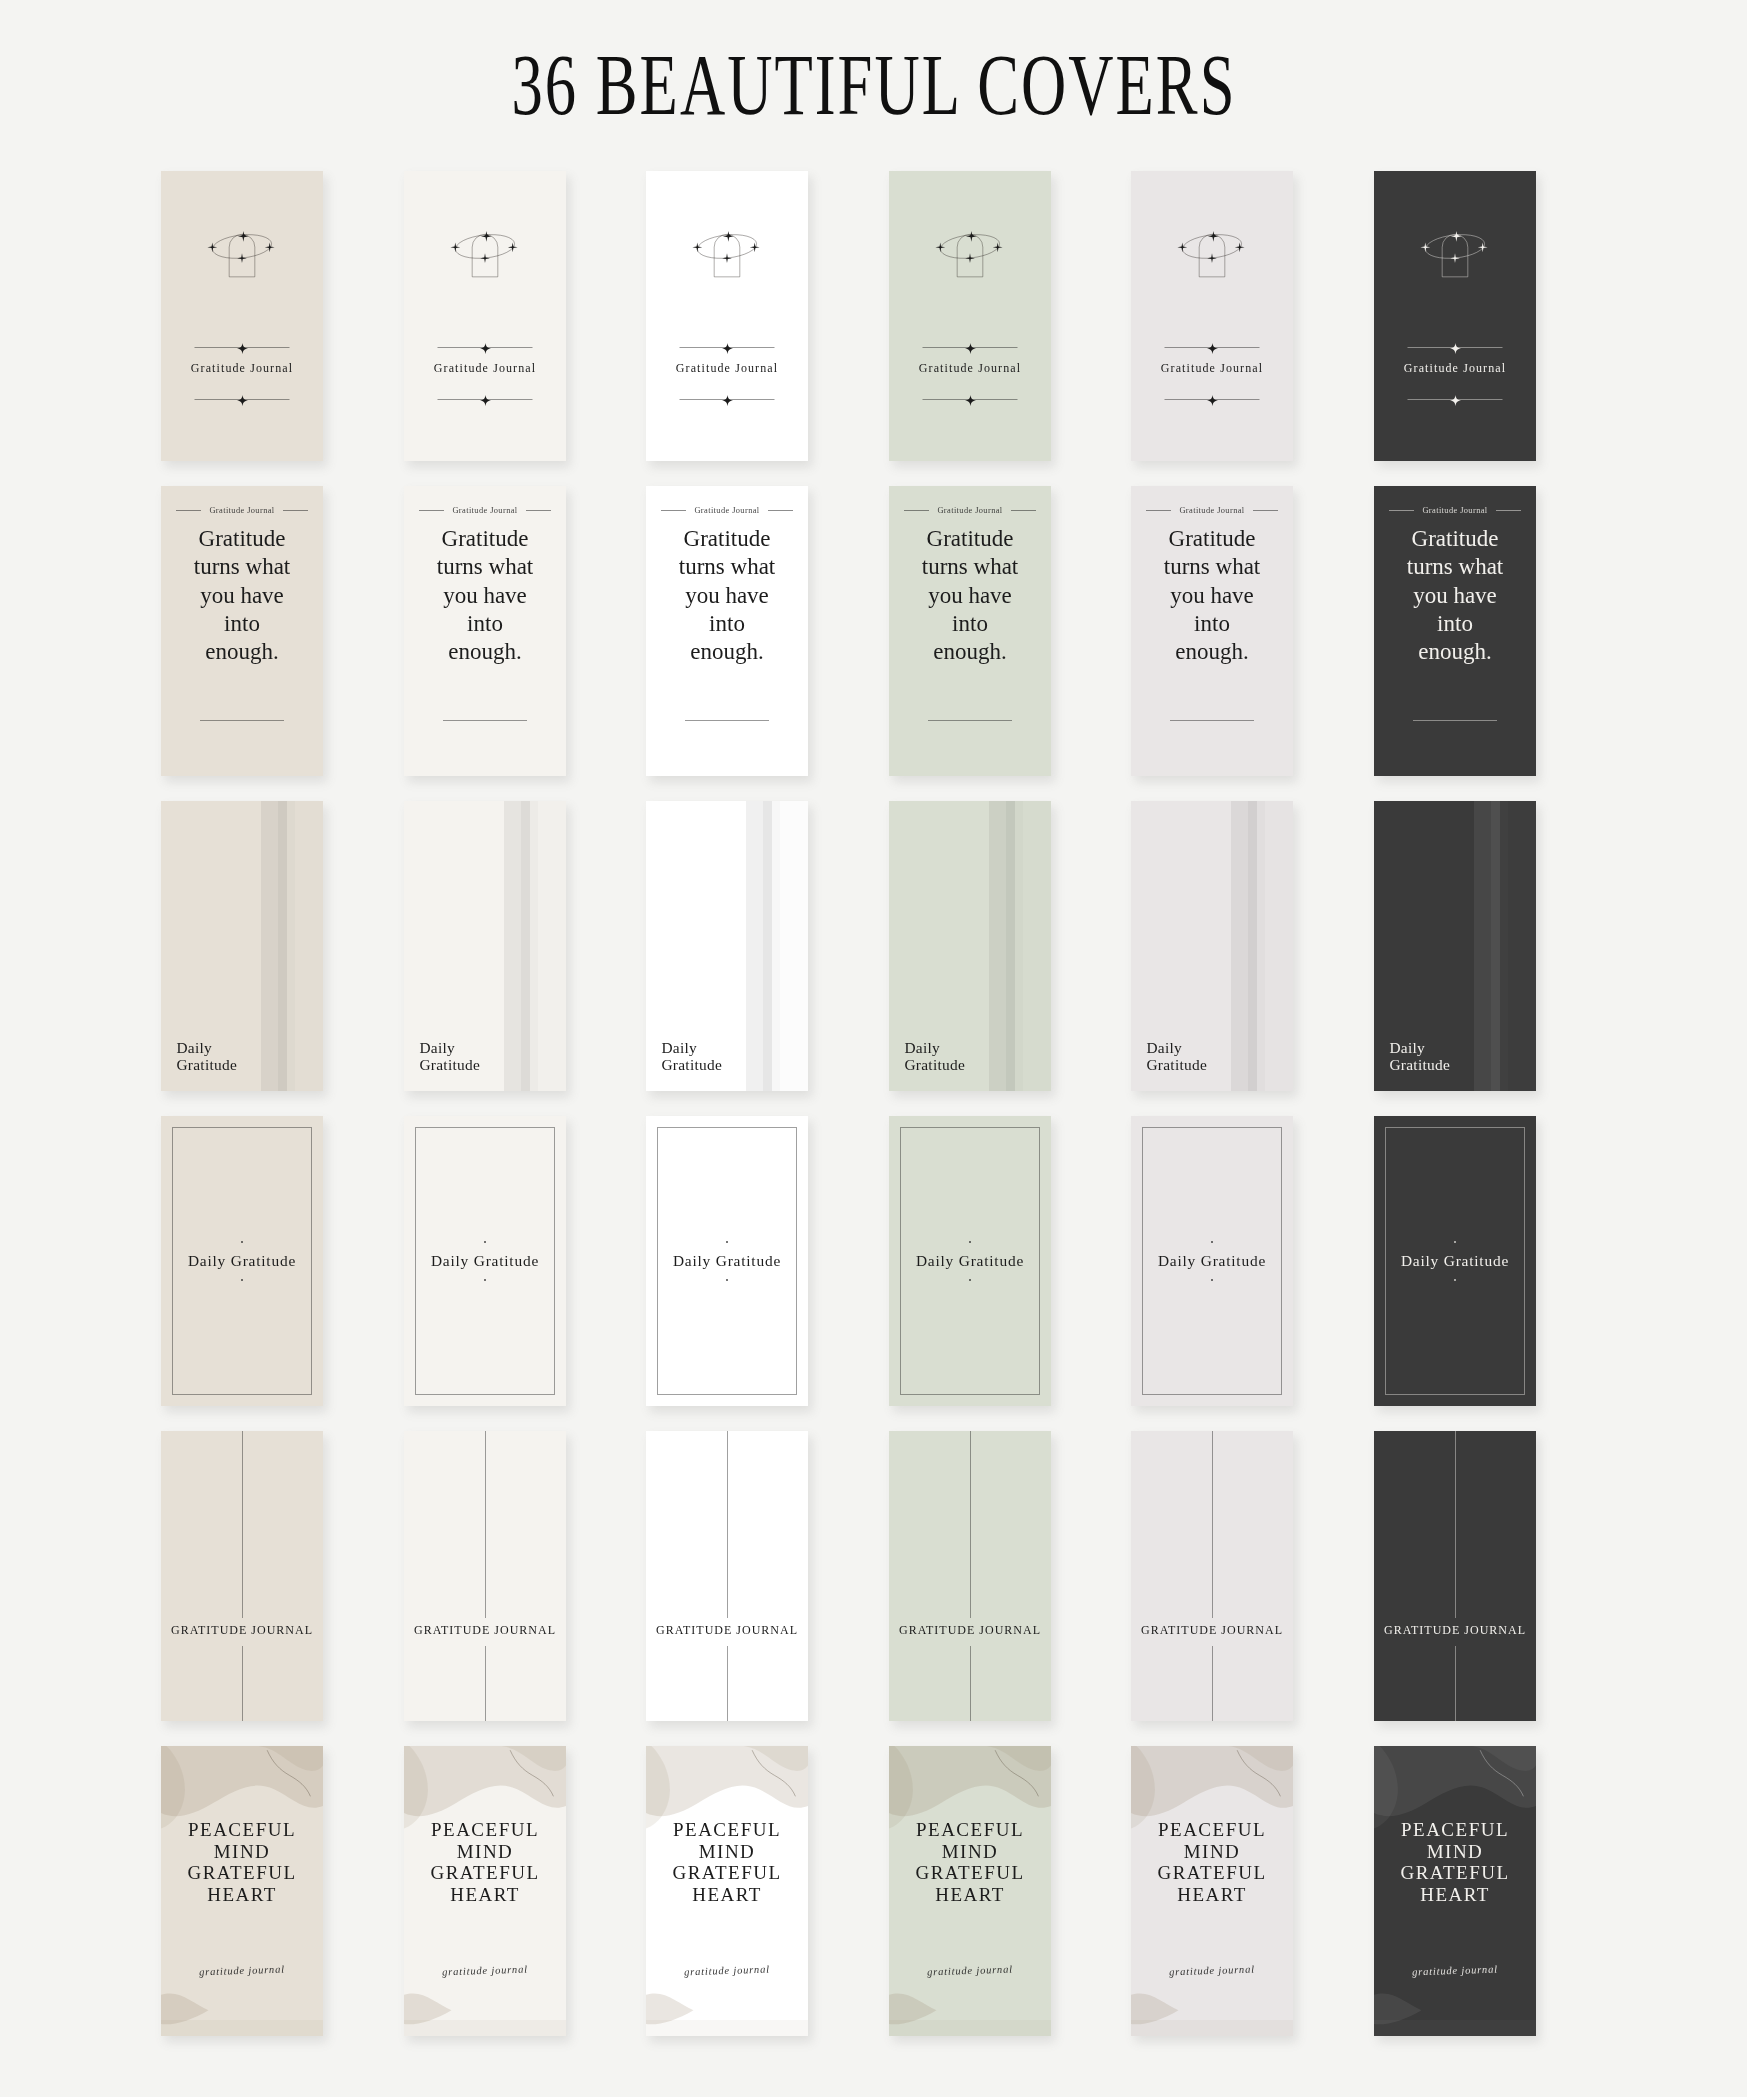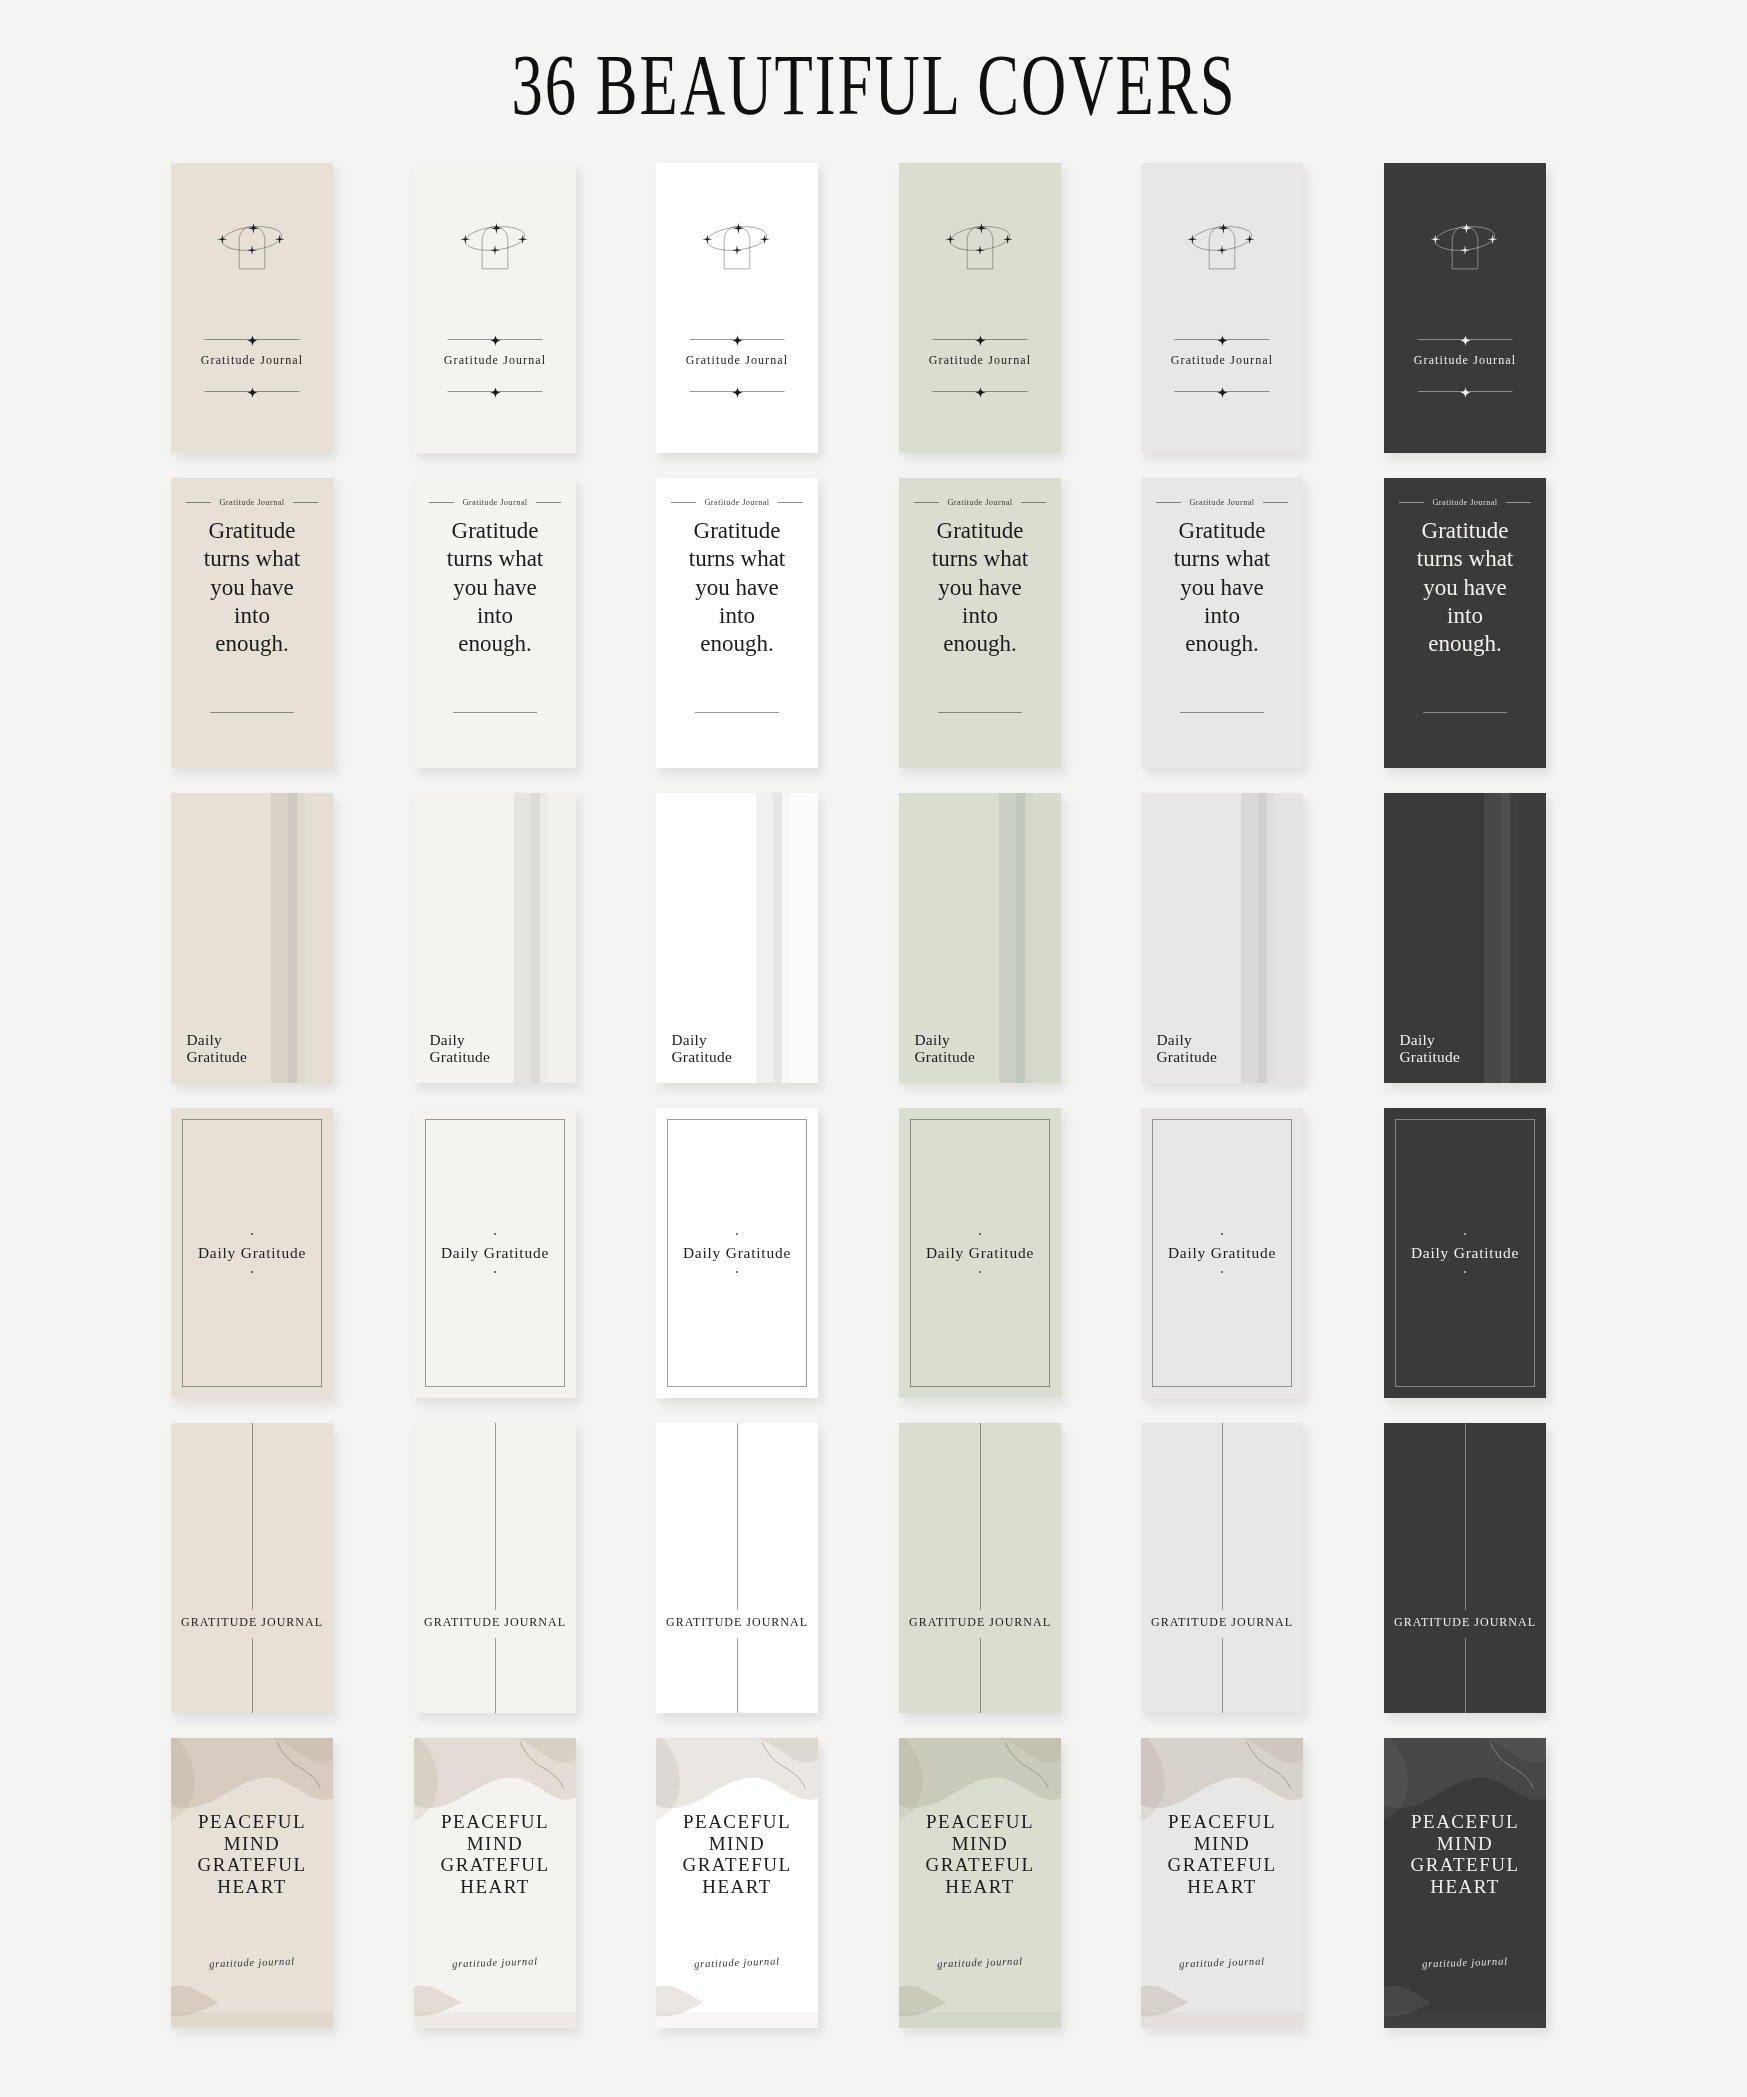--- a/index.html
+++ b/index.html
@@ -22,23 +22,22 @@
     color:#101010;
     transform:scaleX(0.72);
     transform-origin:50% 50%;
     white-space:nowrap;
     font-weight:400;
   }
 
   
   .grid{
     position:absolute;
-    left:161px; top:163px;
+    left:161px; top:171px;
     width:1447px;
-    margin-left:10px;
   }
   .row{position:relative;height:315px;}
   .card{
     position:absolute;
     top:0;
     width:162px;height:290px;
     overflow:hidden;
     box-shadow:4.2px 6.3px 9.8px rgba(110,110,110,.16);
     background:#e6e0d6;
   }

